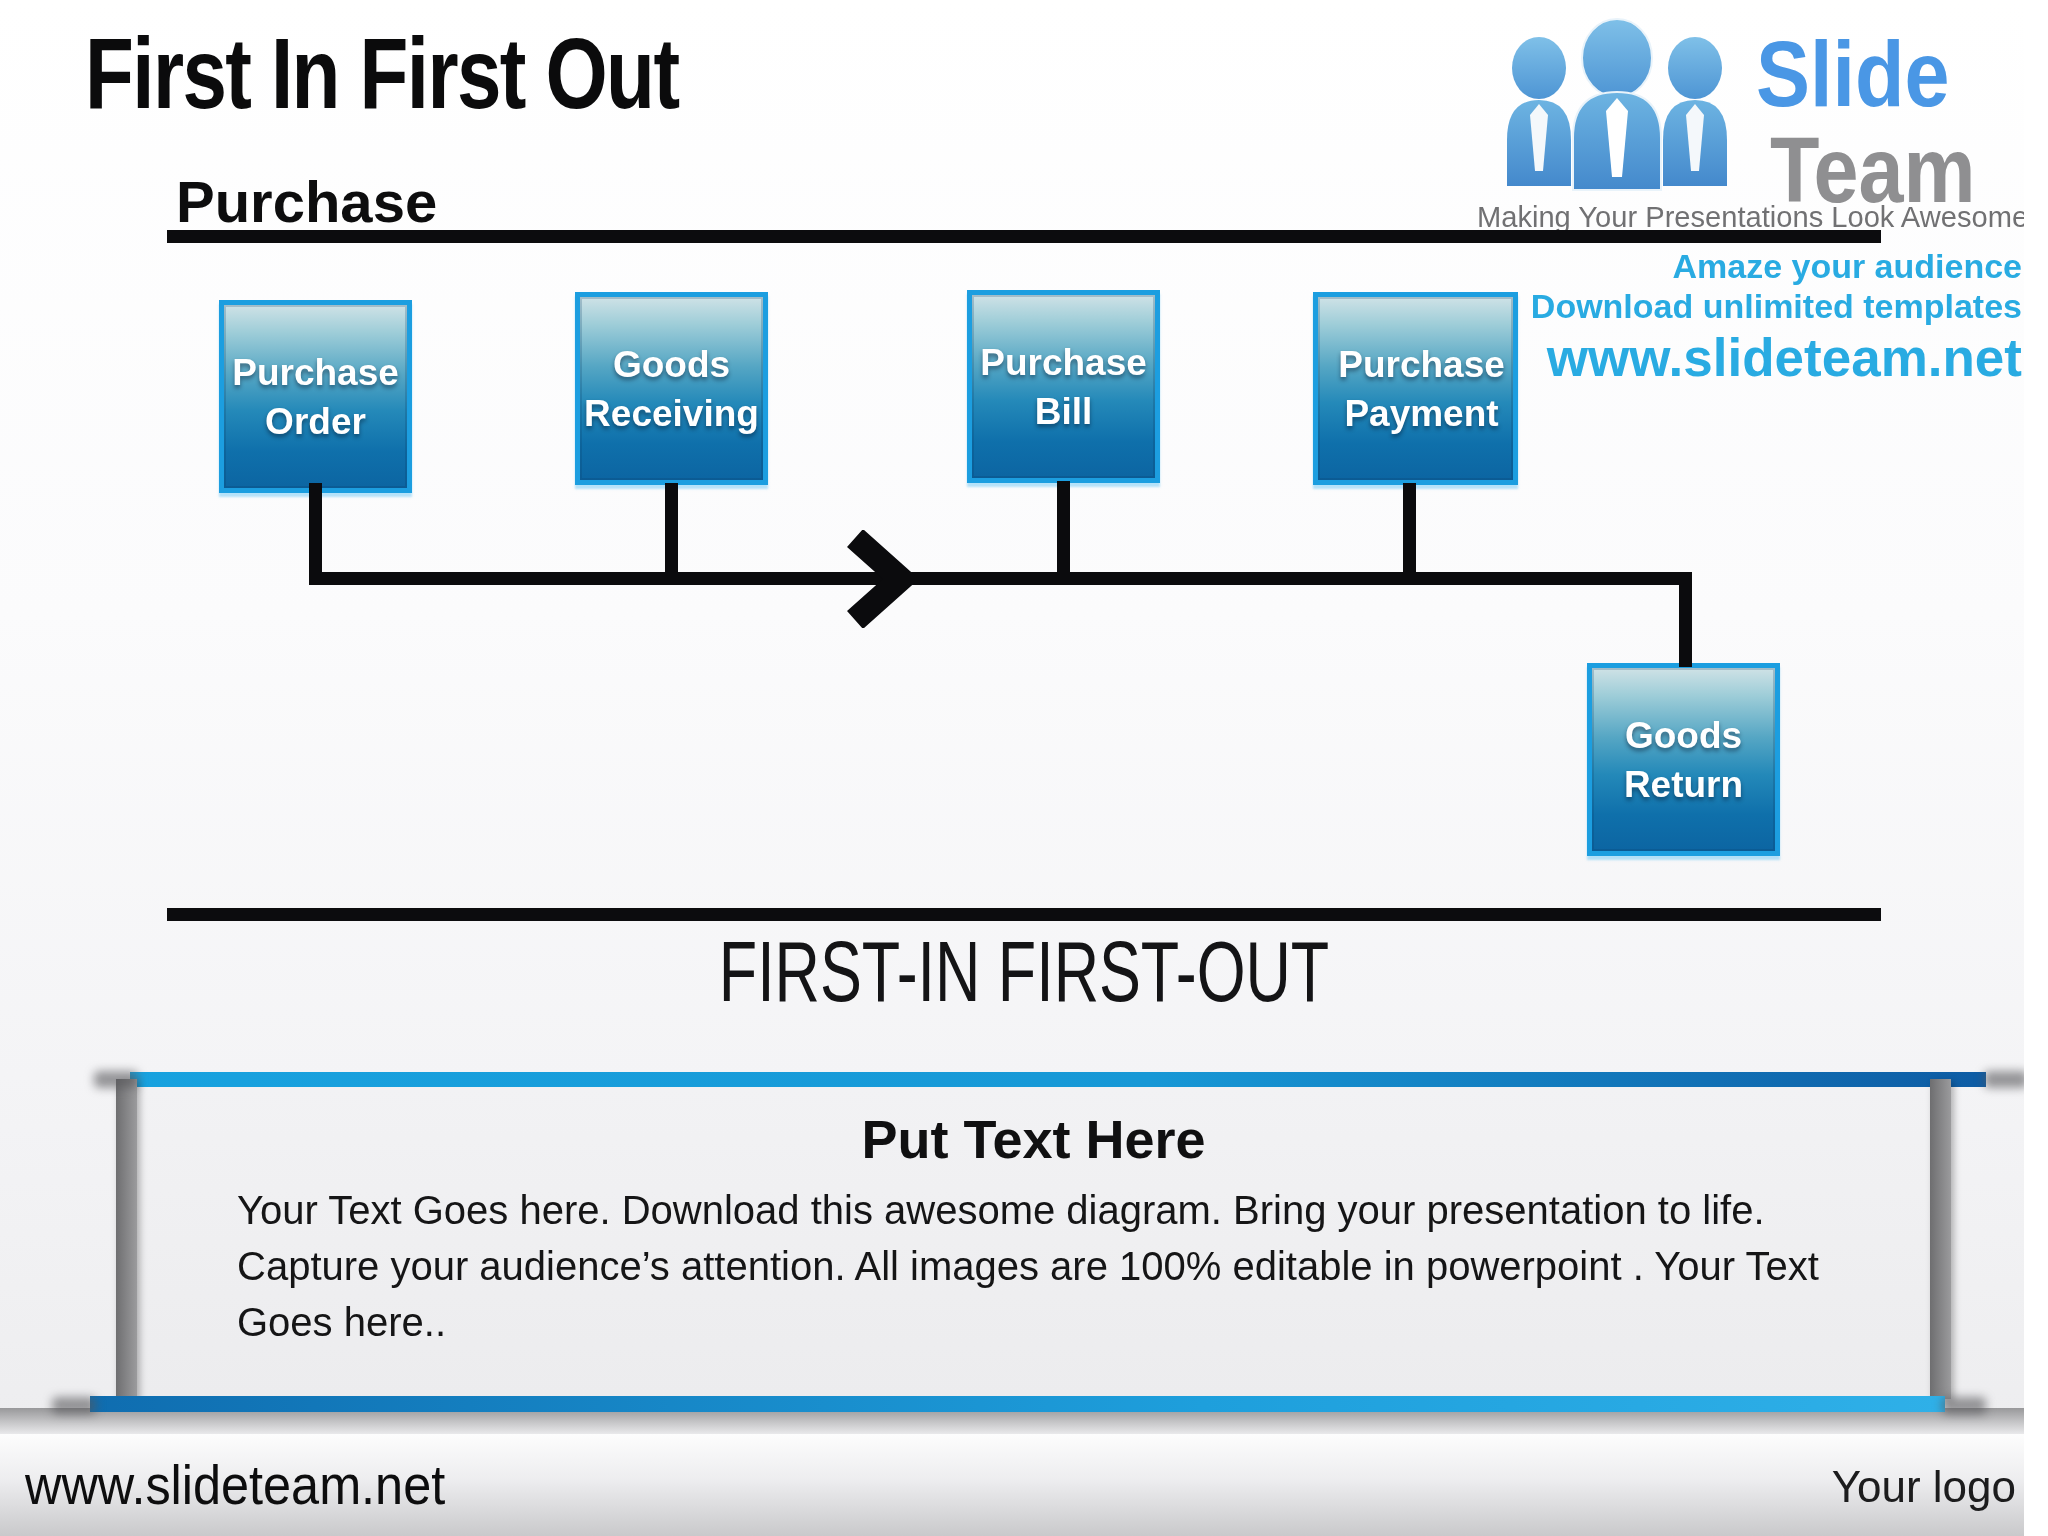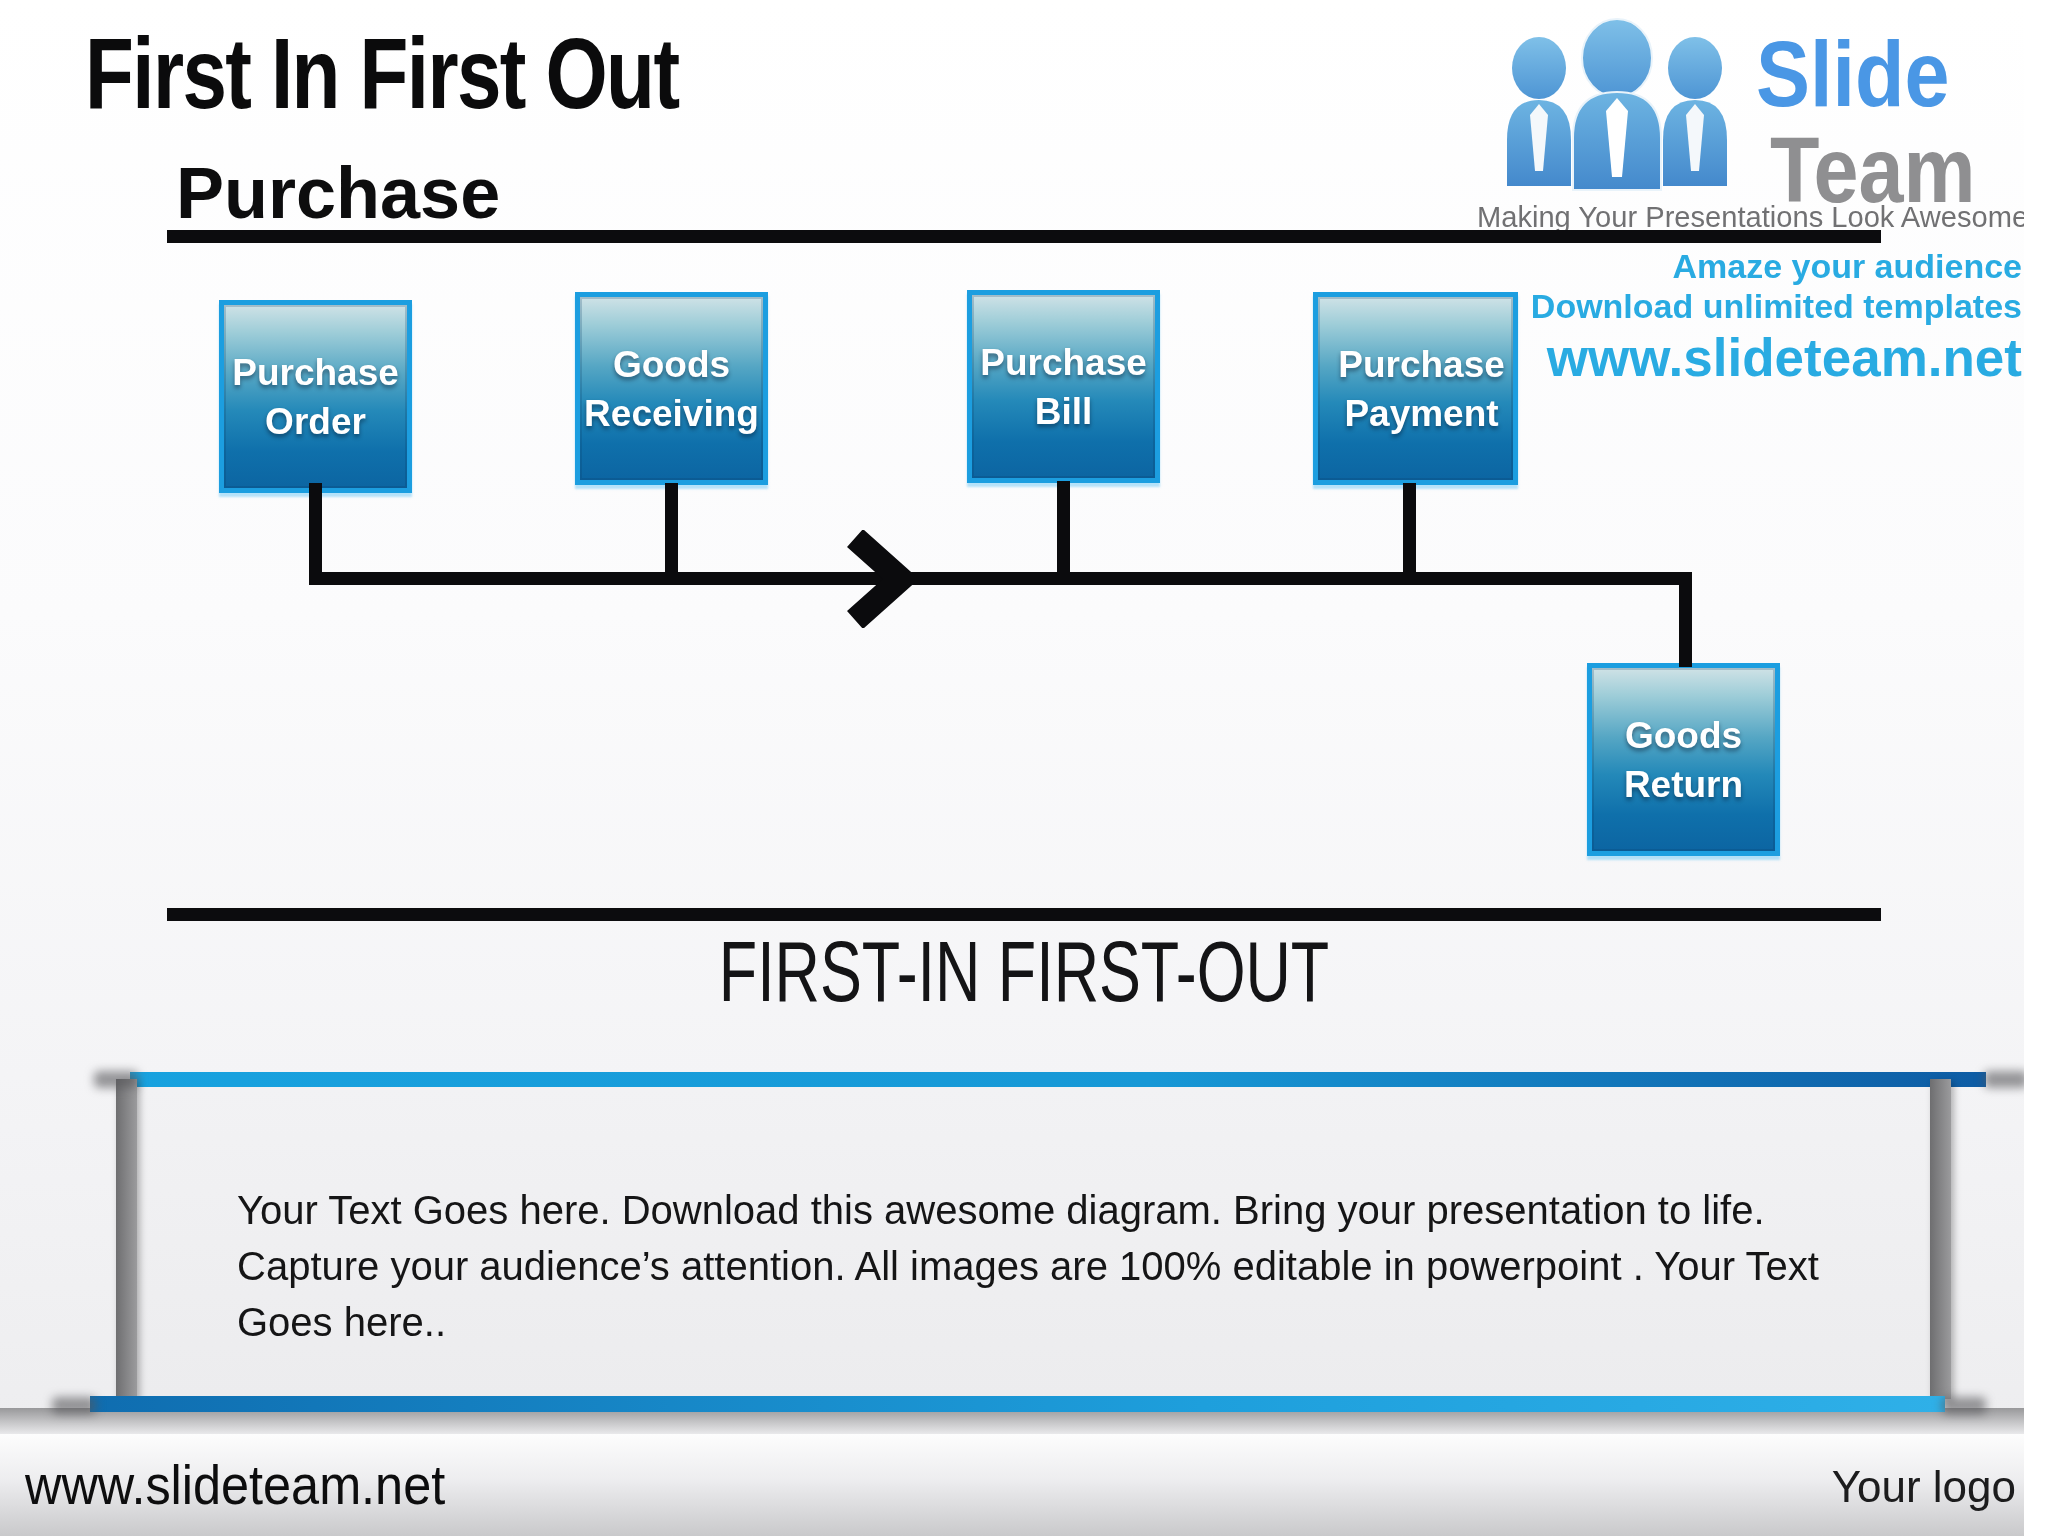--- a/index.html
+++ b/index.html
@@ -15,21 +15,21 @@
   }
   
   .logo-people{position:absolute;left:1497px;top:14px;width:240px;height:180px;}
   .logo-slide{position:absolute;left:1756px;top:22px;font-size:92px;font-weight:bold;color:#4a97e5;transform:scaleX(.88);transform-origin:left top;white-space:nowrap;}
   .logo-team{position:absolute;left:1770px;top:118px;font-size:92px;font-weight:bold;color:#8f8f91;transform:scaleX(.88);transform-origin:left top;white-space:nowrap;}
   .logo-tagline{position:absolute;left:1477px;top:200px;width:570px;font-size:30px;color:#717173;transform:scaleX(.97);transform-origin:left top;white-space:nowrap;}
   .promo{position:absolute;left:1450px;top:246px;width:572px;text-align:right;color:#29abe2;font-weight:bold;}
   .promo-line{font-size:34px;line-height:40px;}
   .promo-url{font-size:53px;line-height:60px;margin-top:2px;letter-spacing:0px;}
   
-  .purchase-heading{position:absolute;left:176px;top:152px;font-size:72px;font-weight:bold;color:#0d0d0e;white-space:nowrap;}
+  .purchase-heading{position:absolute;left:176px;top:168px;font-size:58px;font-weight:bold;color:#0d0d0e;white-space:nowrap;}
   .rule{position:absolute;left:167px;width:1714px;height:13px;background:#0c0c0e;}
   .rule-top{top:230px;}
   .rule-mid{top:908px;}
   
   .pbox{
     position:absolute;width:183px;height:183px;border:5px solid #1c9ee0;
     display:flex;align-items:center;justify-content:center;text-align:center;
     color:#ffffff;font-weight:bold;font-size:37px;line-height:49px;
     background:linear-gradient(180deg,#cfe2e6 0%,#9ecdd8 15%,#55a6c4 38%,#2489b9 58%,#0f70ab 80%,#0c65a2 100%);
     box-shadow:0 4px 2px rgba(110,200,245,.5), inset 0 0 0 2px rgba(8,60,100,.22);
@@ -156,20 +156,21 @@
   <div class="tb-interior"></div>
   <div class="tb-top-bar"></div>
   <div class="tb-post tb-post-left"></div>
   <div class="tb-post tb-post-right"></div>
   <div class="tb-shadow-band"></div>
   <div class="tb-bottom-bar"></div>
   <div class="tb-blob blob-tl"></div>
   <div class="tb-blob blob-tr"></div>
   <div class="tb-blob blob-bl"></div>
   <div class="tb-blob blob-br"></div>
+  <div class="tb-title">Put Text Here</div>
   <div class="tb-body">Your Text Goes here. Download this awesome diagram. Bring your presentation to life. Capture your audience’s attention. All images are 100% editable in powerpoint . Your Text Goes here..</div>
 
   <div class="footer">
     <div class="footer-url">www.slideteam.net</div>
     <div class="footer-logo">Your logo</div>
   </div>
 
 </div>
 
 </body></html>

